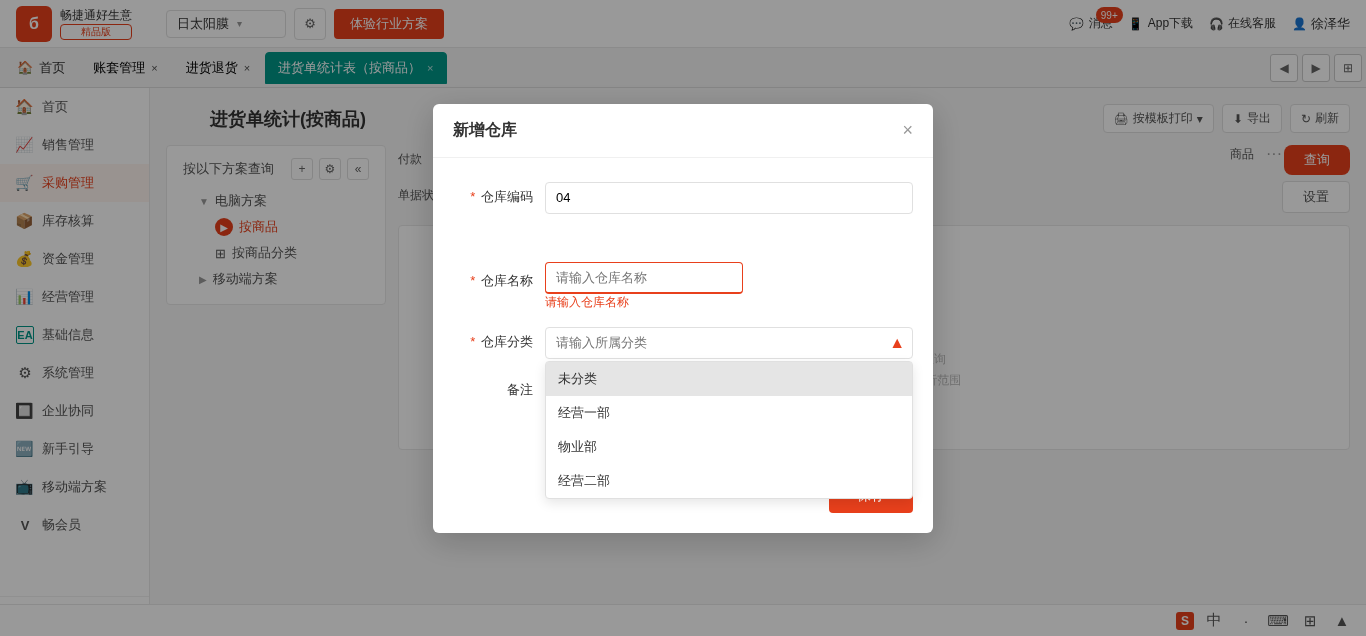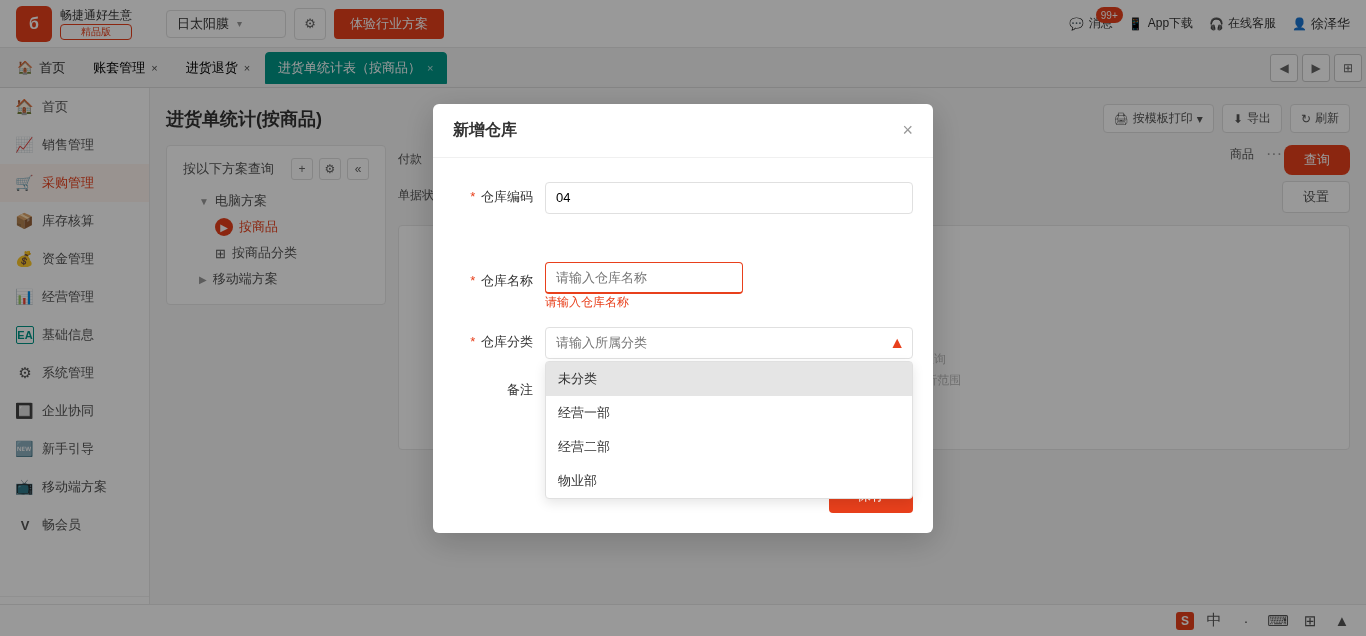--- a/index.html
+++ b/index.html
@@ -146,21 +146,21 @@
       padding: 16px;
       background: #f7f7f7;
       overflow: auto;
       position: relative;
     }
     .page-title-row {
       display: flex; align-items: center; justify-content: space-between;
       margin-bottom: 12px;
     }
     .page-title {
-      font-size: 18px; font-weight: bold; color: #333;
+      font-size: 18px; font-weight: bold; color: #333; margin-left: 44px;
     }
     .page-actions {
       display: flex; align-items: center; gap: 8px;
     }
     .action-btn {
       display: flex; align-items: center; gap: 4px;
       padding: 5px 10px; border: 1px solid #e0e0e0;
       border-radius: 4px; background: #fff; cursor: pointer;
       font-size: 12px; color: #555;
     }
@@ -557,22 +557,22 @@
           <span class="required">*</span>
           <span>仓库分类</span>
         </div>
         <div class="category-input-wrap">
           <input type="text" class="category-input" placeholder="请输入所属分类" style="">
           <span class="category-arrow">▲</span>
           
           <div class="dropdown-list">
             <div class="dropdown-item selected">未分类</div>
             <div class="dropdown-item">经营一部</div>
+            <div class="dropdown-item">物业部</div>
             <div class="dropdown-item">经营二部</div>
-            <div class="dropdown-item">物业部</div>
           </div>
         </div>
       </div>
 
       <div class="form-row">
         <div class="form-label">备注</div>
         <textarea class="textarea-input" style=""></textarea>
       </div>
     </div>
 

